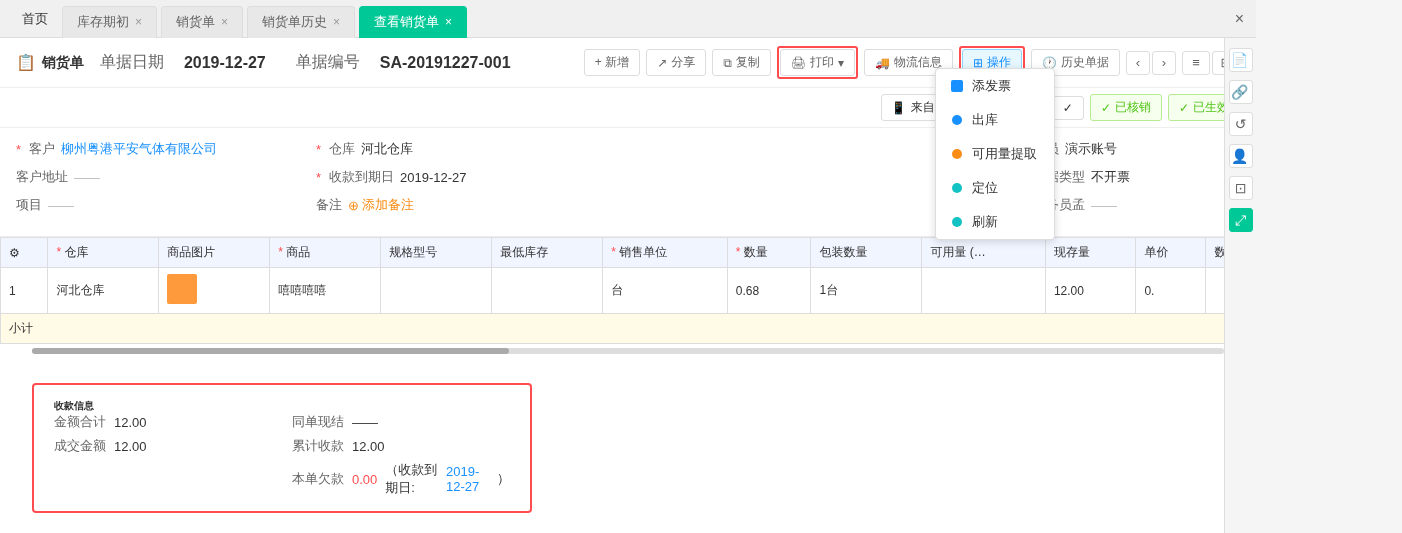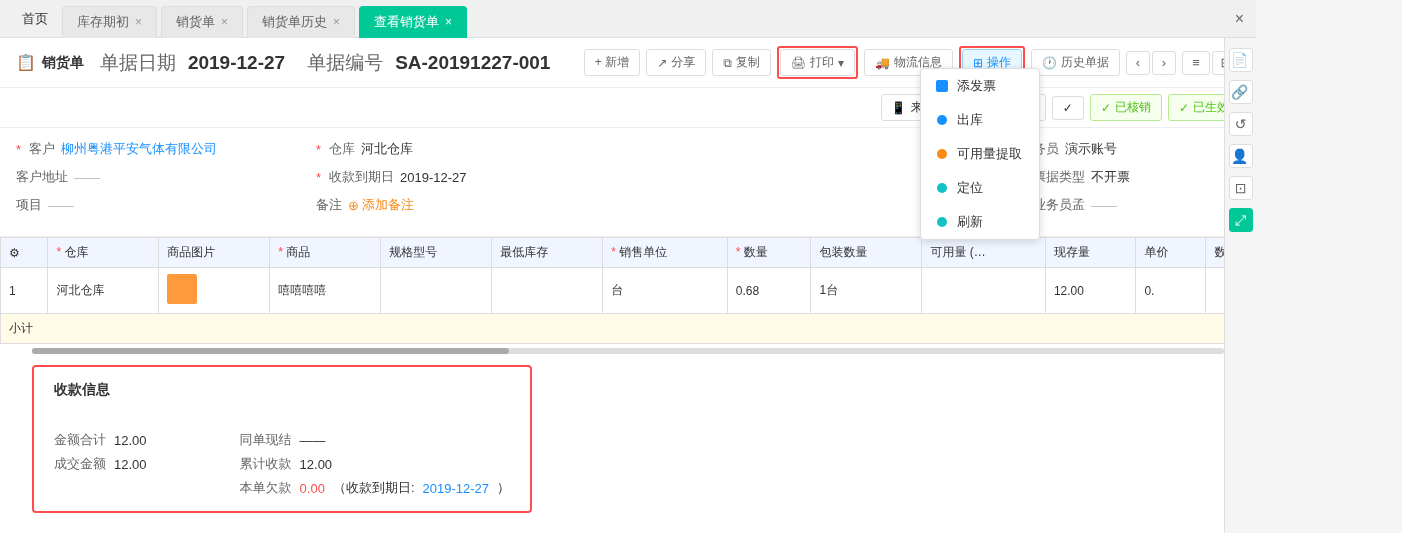--- a/index.html
+++ b/index.html
@@ -26,21 +26,21 @@
     .main { background: #fff; height: calc(533px - 38px); display: flex; flex-direction: column; }
 
     
     .form-header {
       display: flex; align-items: center; justify-content: space-between;
       padding: 8px 16px; border-bottom: 1px solid #eee; background: #fff;
     }
     .form-header-left { display: flex; align-items: center; gap: 16px; }
     .form-title { display: flex; align-items: center; gap: 6px; font-weight: bold; font-size: 14px; color: #333; }
     .form-title-icon { color: #00b0f0; font-size: 16px; }
-    .form-meta { display: flex; align-items: center; gap: 12px; font-size: 19px; color: #333; }
+    .form-meta { display: flex; align-items: center; gap: 20px; font-size: 16px; color: #333; }
     .form-meta span { color: #666; }
     .form-meta strong { color: #333; }
     .form-header-right { display: flex; align-items: center; gap: 6px; margin-left: 30px; }
     .action-btn {
       display: flex; align-items: center; gap: 4px; padding: 4px 10px;
       border: 1px solid #ddd; border-radius: 3px; background: #fff;
       cursor: pointer; font-size: 12px; color: #666; white-space: nowrap;
     }
     .action-btn.active-tab-btn { background: #e6f7ff; border-color: #91d5ff; color: #1890ff; }
     .nav-arrows { display: flex; gap: 2px; }
@@ -88,31 +88,31 @@
     .data-table tbody td { padding: 6px 8px; border: 1px solid #ddd; }
     .data-table tbody tr:nth-child(even) { background: #fafafa; }
     .sub-total-row { background: #fffbe6 !important; margin-top: 40px; }
     .product-thumb { width: 30px; height: 30px; background: #ff9a3c; display: inline-block; border-radius: 2px; }
 
     
     .payment-section {
       border: 2px solid #ff4d4f; border-radius: 4px; padding: 14px 20px;
       margin: 10px 16px; max-width: 500px;
     }
-    .payment-title { font-weight: bold; font-size: 14px; }
-    .payment-grid { display: grid; grid-template-columns: 1fr; gap: 6px 20px; margin-top: 32px; }
+    .payment-title { font-weight: bold; font-size: 10px; }
+    .payment-grid { display: grid; grid-template-columns: 1fr 1fr; gap: 6px 20px; }
     .payment-item { display: flex; align-items: center; gap: 8px; font-size: 13px; }
     .payment-item .p-label { color: #666; white-space: nowrap; }
     .payment-item .p-value { color: #333; }
     .payment-item .p-value.red { color: #ff4d4f; }
     .payment-item .p-value.blue-date { color: #1890ff; }
 
     
     .dropdown-menu {
-      position: absolute; top: 68px; right: 216px; background: #fff;
+      position: absolute; top: 68px; right: 201px; background: #fff;
       border: 1px solid #ddd; border-radius: 4px; box-shadow: 0 2px 8px rgba(0,0,0,0.15);
       min-width: 120px; z-index: 100;
     }
     .dropdown-menu-item {
       display: flex; align-items: center; gap: 8px; padding: 8px 14px;
       cursor: pointer; font-size: 13px; color: #333;
     }
     .dropdown-menu-item .menu-icon { width: 14px; height: 14px; display: flex; align-items: center; justify-content: center; }
     .dropdown-menu-item .icon-square { width: 12px; height: 12px; background: #1890ff; border-radius: 2px; display: inline-block; }
     .dropdown-menu-item .icon-circle { width: 10px; height: 10px; border-radius: 50%; display: inline-block; }

